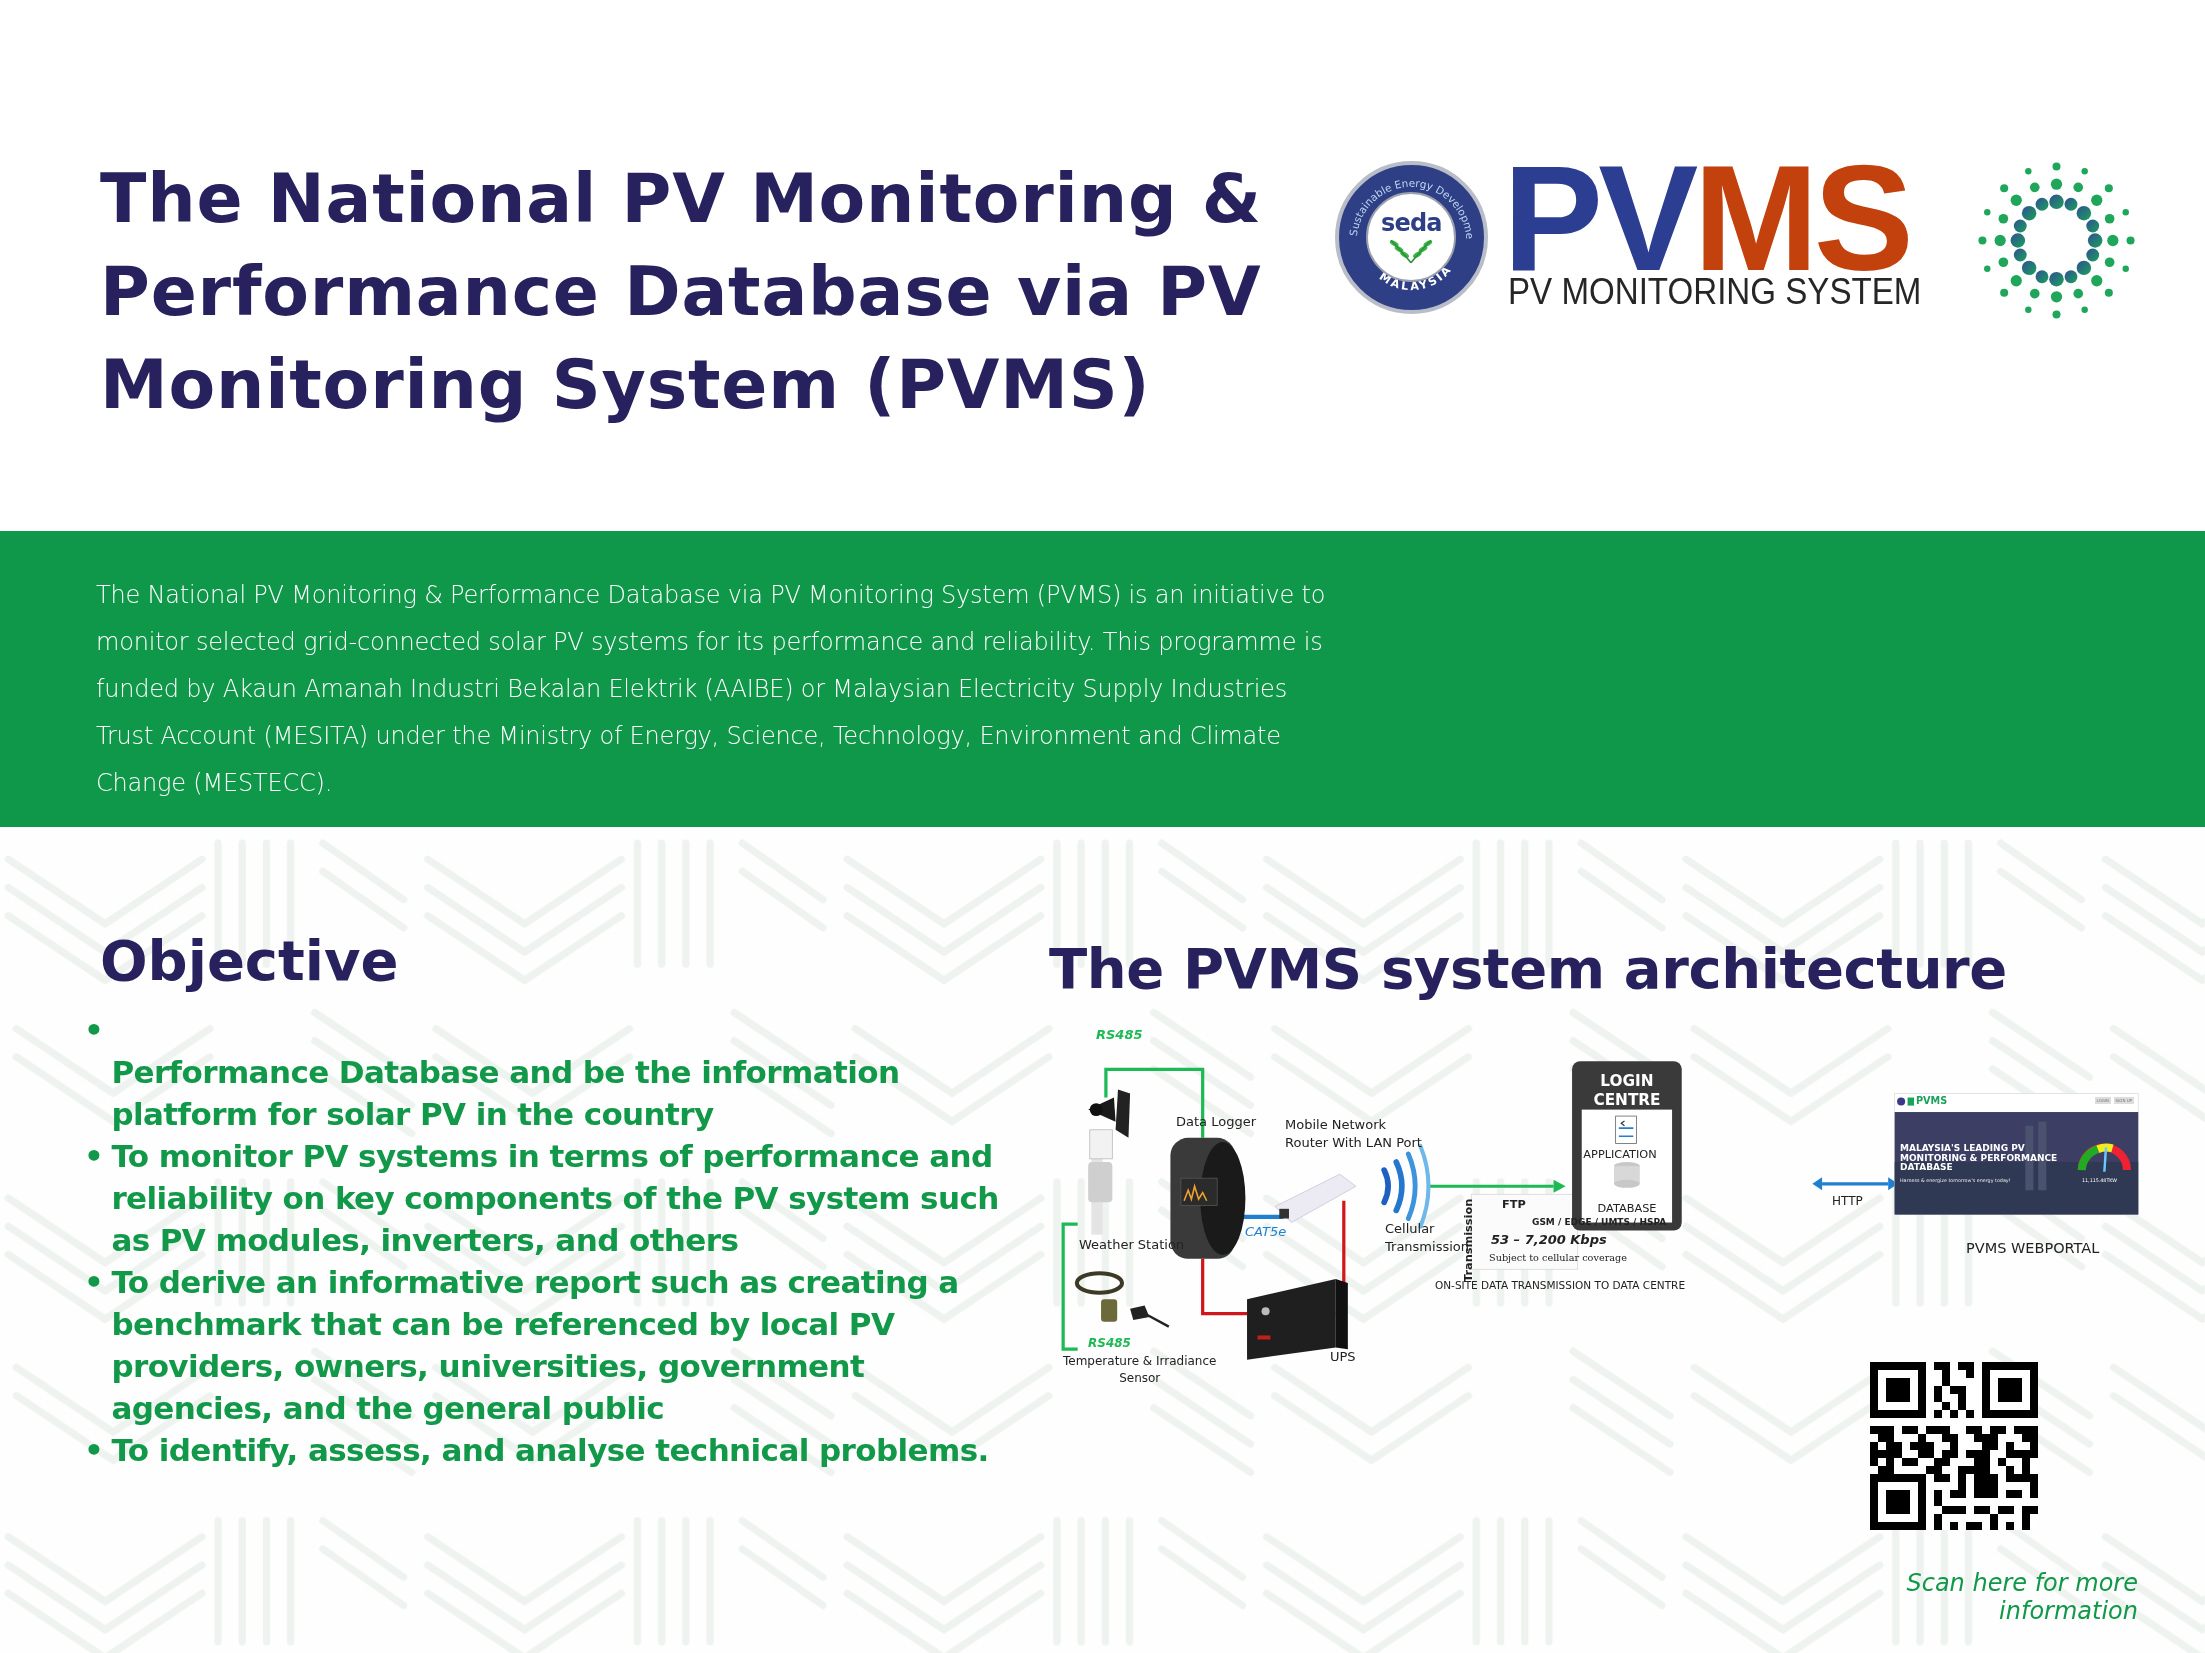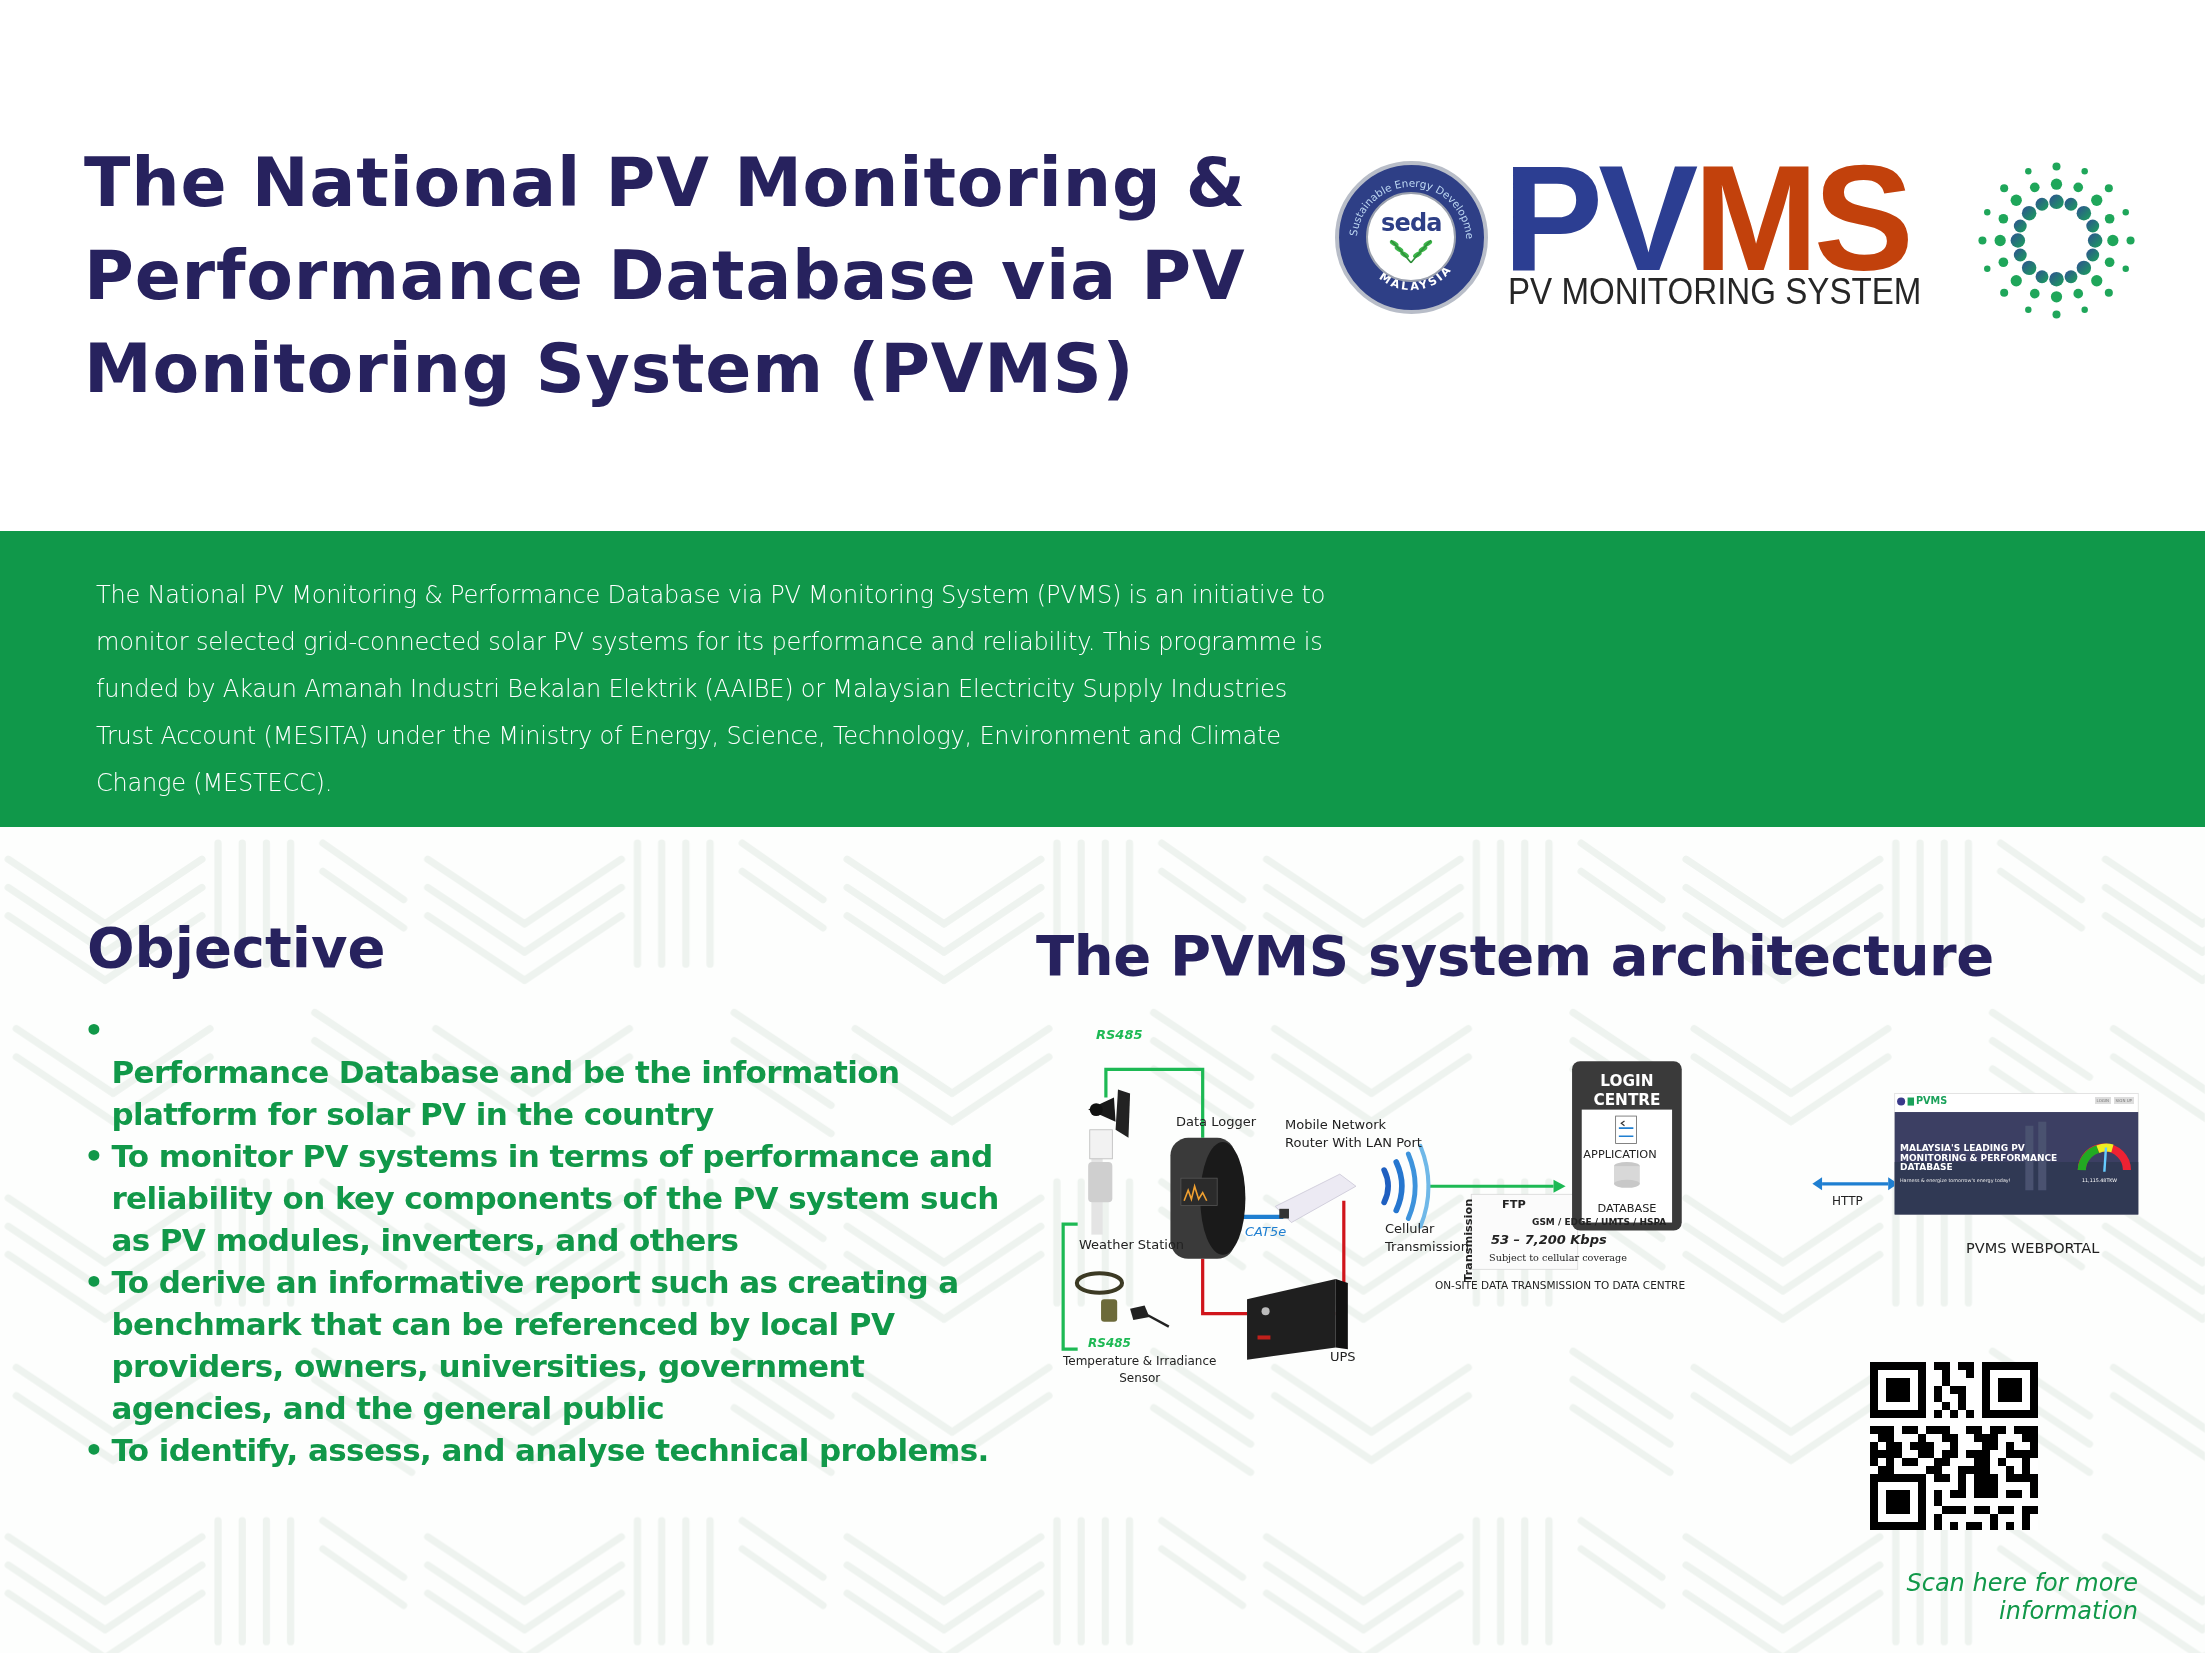--- a/index.html
+++ b/index.html
@@ -1,36 +1,36 @@
 <!DOCTYPE html>
 <html style="font-size:13px"><head>
 <meta charset="utf-8">
 <style>
   html,body{margin:0;padding:0;}
   body{width:2205px;height:1653px;position:relative;overflow:hidden;background:#ffffff;font-family:"Liberation Sans",sans-serif;}
   
-  .page-title{position:absolute;left:84px;top:136px;width:1210px;font-family:"DejaVu Sans",sans-serif;font-weight:bold;font-size:68px;line-height:93px;color:#27225e;margin:0;letter-spacing:0.8px;}
+  .page-title{position:absolute;left:84px;top:136px;width:1210px;font-family:"DejaVu Sans",sans-serif;font-weight:bold;font-size:68px;line-height:93px;color:#27225e;margin:16px;letter-spacing:0.8px;}
   .logo-wrap{position:absolute;left:1335px;top:153px;width:799px;height:169px;}
   .seda-badge{position:absolute;left:0;top:8px;width:153px;height:153px;border-radius:50%;background:#2e3f86;border:4px solid #b8bdc8;box-sizing:border-box;}
   .seda-inner{position:absolute;left:27.4px;top:27.4px;width:90px;height:90px;border-radius:50%;background:#fff;border:2.4px solid #9aa0ad;box-sizing:border-box;text-align:center;}
   .seda-word{font-family:"DejaVu Sans",sans-serif;font-size:24px;font-weight:bold;color:#2e3f86;margin-top:14.5px;letter-spacing:-0.8px;}
   .seda-leaf{font-size:24px;color:#3cb64a;line-height:24px;}
   .seda-ring-text{position:absolute;left:0;top:0;width:145px;height:145px;}
   .pvms-word{position:absolute;left:168px;top:-11.3px;font-family:"Liberation Sans",sans-serif;font-weight:bold;font-size:150px;line-height:153px;letter-spacing:-4.8px;}
   .pvms-pv{color:#2c3e92;}
   .pvms-ms{color:#c2410c;}
   .pvms-sub{position:absolute;left:173px;top:118px;font-family:"Liberation Sans",sans-serif;font-size:36px;color:#262626;letter-spacing:0px;white-space:nowrap;transform:scaleX(0.92);transform-origin:left;}
   .dots{position:absolute;left:641px;top:6.5px;width:161px;height:161px;}
   
   .band{position:absolute;left:0;top:531px;width:2205px;height:296px;background:#10984a;}
   .band-text{position:absolute;left:84px;top:29px;width:2066px;font-family:"DejaVu Sans",sans-serif;font-size:24px;line-height:47px;color:#ffffff;margin:12px;font-weight:300;letter-spacing:-0.2px;}
   
   .pattern{position:absolute;left:0;top:827px;width:2205px;height:826px;background:#fdfefd;}
   .pattern svg{position:absolute;left:0;top:0;}
-  .h2{position:absolute;font-family:"DejaVu Sans",sans-serif;font-weight:bold;color:#27225e;margin:3px;}
+  .h2{position:absolute;font-family:"DejaVu Sans",sans-serif;font-weight:bold;color:#27225e;margin:16px;}
   .obj-title{left:84px;top:912px;font-size:56px;}
   .arch-title{left:1033px;top:920px;font-size:56px;letter-spacing:-0.4px;}
   .obj-list{position:absolute;left:84px;top:1009px;width:936px;margin:0;padding:0;list-style:none;font-family:"DejaVu Sans",sans-serif;font-weight:bold;font-size:31px;line-height:42px;color:#119849;letter-spacing:-0.6px;}
   .obj-list li{position:relative;padding-left:27.4px;}
   .obj-list li .bullet{position:absolute;left:0;top:0;}
   
   .diagram{position:absolute;left:1049px;top:1033px;width:1130px;height:371px;}
   .lbl{position:absolute;font-family:"DejaVu Sans",sans-serif;color:#222;white-space:nowrap;}
   .qr{position:absolute;left:1868px;top:1362px;width:171px;height:168px;}
   .scan-text{position:absolute;left:1767px;top:1569px;width:371px;text-align:right;font-family:"DejaVu Sans",sans-serif;font-style:italic;font-size:24px;color:#119849;font-weight:300;}

